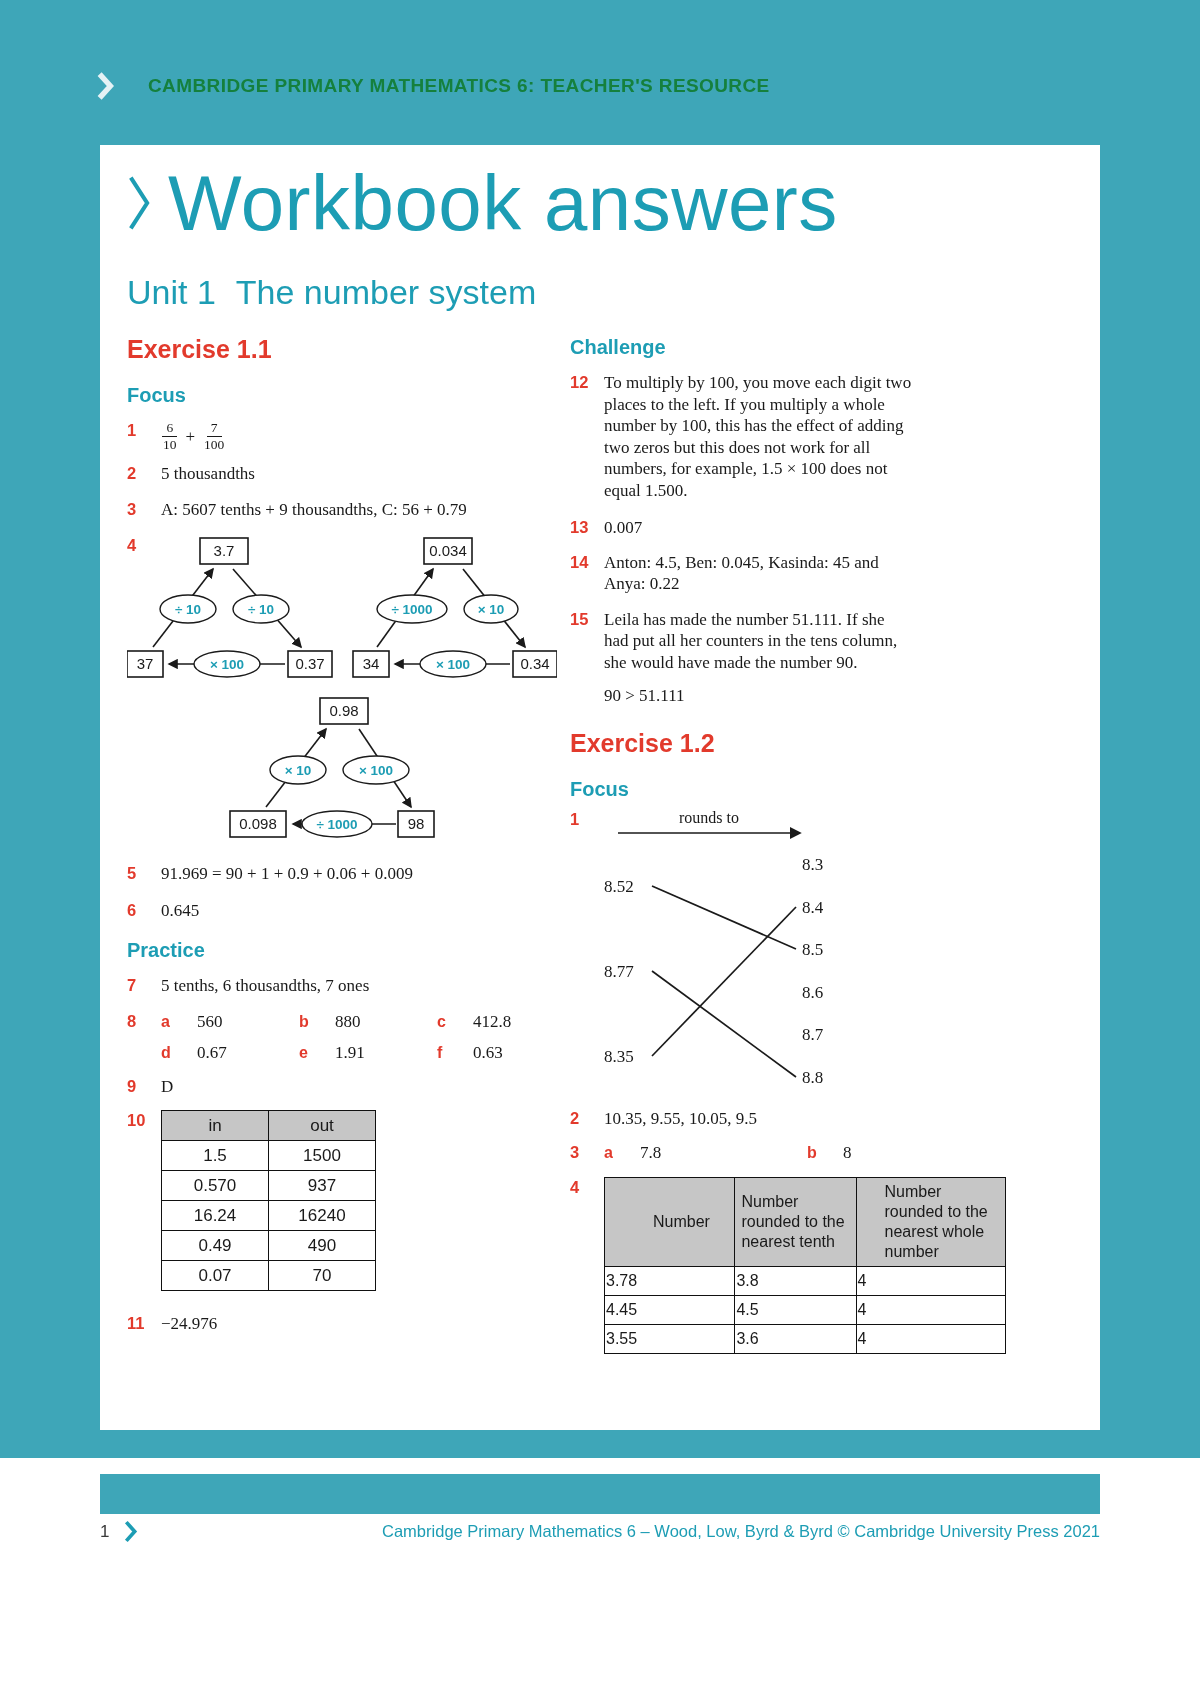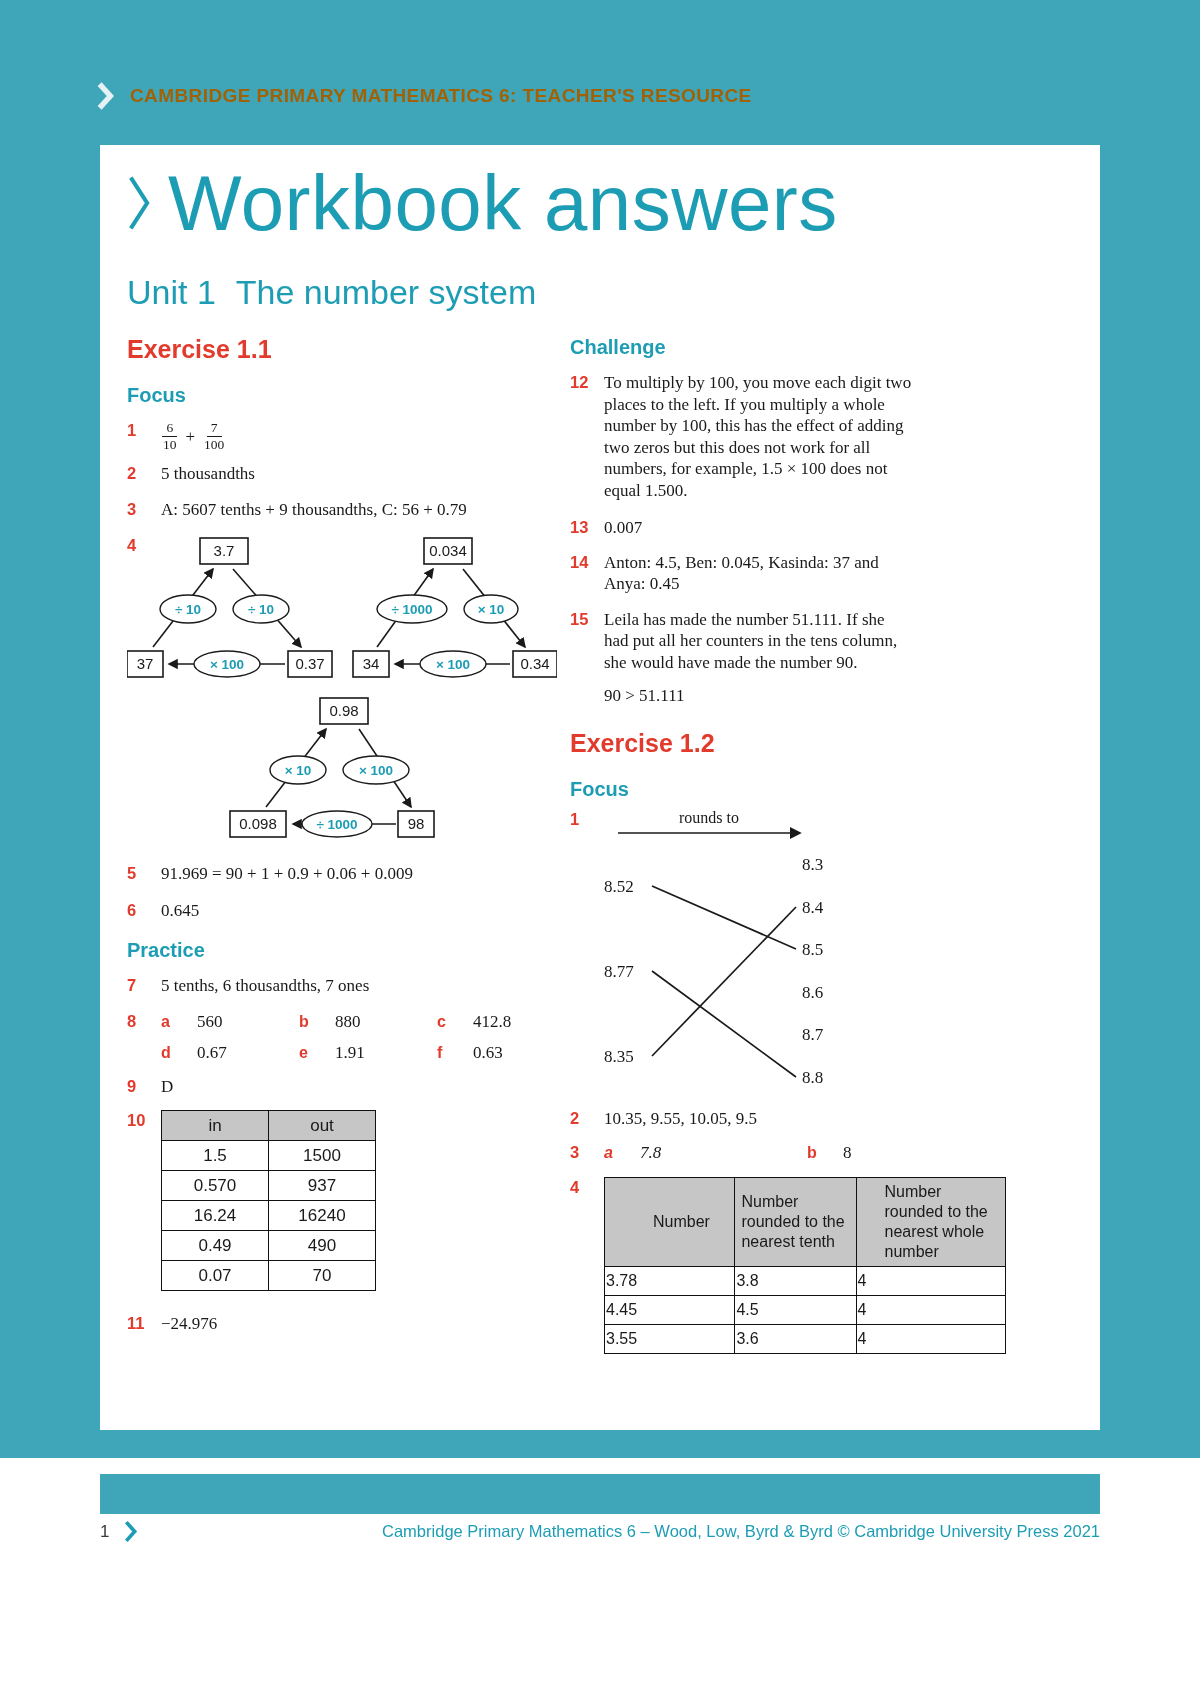--- a/index.html
+++ b/index.html
@@ -1,20 +1,20 @@
 <!DOCTYPE html>
 <html style="--teal: #3EA6B8; --teal_text: #1D9DB4; --red: #E23A2C; --table_header_bg: #C6C6C6; --ink: #1A1A1A;"><head>
 <meta charset="utf-8">
 <style>
   html,body{margin:0;padding:0;background:#fff;}
   .canvas{position:relative;width:1200px;height:1696px;background:#fff;overflow:hidden;
           font-family:"Liberation Sans",sans-serif;color:#1a1a1a;}
   .teal-bg{position:absolute;left:0;top:0;width:1200px;height:1458px;background:var(--teal,#3EA6B8);}
   
-  .topbar{position:absolute;left:96px;top:82px;display:flex;align-items:center;gap:16px;color:#a16207;}
+  .topbar{position:absolute;left:96px;top:72px;display:flex;align-items:center;gap:34px;color:#15803d;}
   .topbar .res-title{font-weight:bold;font-size:19px;letter-spacing:.4px;}
   
   .card{position:absolute;left:100px;top:145px;width:1000px;height:1285px;background:#fff;}
   .main-title{position:absolute;left:26px;top:18px;margin:0;display:flex;align-items:center;gap:16px;
               color:var(--teal_text,#1D9DB4);font-size:78px;font-weight:400;letter-spacing:.5px;line-height:80px;}
   .unit-title{position:absolute;left:27px;top:128px;margin:0;color:var(--teal_text,#1D9DB4);
               font-size:34px;font-weight:400;}
   .unit-title .gap{display:inline-block;width:20px;}
   .col{position:absolute;top:190px;}
   .col-left{left:27px;width:436px;}
@@ -35,21 +35,21 @@
   .frac{display:inline-flex;flex-direction:column;align-items:center;vertical-align:middle;
         font-size:13.5px;line-height:1.2;}
   .frac .fn{padding:0 4px;border-bottom:1.4px solid #1a1a1a;}
   .frac .fd{padding:0 2px;}
   .frac-op{margin:0 7px;vertical-align:middle;}
   
   .letters-grid{display:grid;grid-template-columns:138px 138px 1fr;row-gap:10px;}
   .pair .letter{display:inline-block;width:36px;font-family:"Liberation Sans",sans-serif;
                 font-weight:bold;font-size:16px;color:var(--red,#E23A2C);}
   .pair-row{display:flex;}
-  .pair-row .pair:first-child{width:203px;font-style:italic;}
+  .pair-row .pair:first-child{width:203px;}
   
   .item-diagram{position:relative;display:block;margin-bottom:14px;}
   .item-diagram .qnum{position:absolute;left:0;top:2px;}
   .dg{display:block;}
   .dg line{stroke:#1a1a1a;stroke-width:1.6;}
   .dg rect{fill:#fff;stroke:#1a1a1a;stroke-width:1.6;}
   .dg ellipse{fill:#fff;stroke:#1a1a1a;stroke-width:1.4;}
   .dg text{font-family:"Liberation Sans",sans-serif;}
   .dg .box-label{font-size:15px;fill:#1a1a1a;text-anchor:middle;}
   .dg .op-label{font-size:13.5px;font-weight:bold;fill:var(--teal_text,#1D9DB4);text-anchor:middle;}
@@ -277,21 +277,21 @@
         <div class="content wrap-narrow">To multiply by 100, you move each digit two places to the left. If you multiply a whole number by 100, this has the effect of adding two zeros but this does not work for all numbers, for example, 1.5 × 100 does not equal 1.500.</div>
       </div>
 
       <div class="item mb13">
         <span class="qnum">13</span>
         <div class="content">0.007</div>
       </div>
 
       <div class="item">
         <span class="qnum">14</span>
-        <div class="content wrap-narrow">Anton: 4.5, Ben: 0.045, Kasinda: 37 and Anya: 0.45</div>
+        <div class="content wrap-narrow">Anton: 4.5, Ben: 0.045, Kasinda: 45 and Anya: 0.22</div>
       </div>
 
       <div class="item mb22">
         <span class="qnum">15</span>
         <div class="content wrap-narrow">
           <div style="margin-bottom:12px;">Leila has made the number 51.111. If she had put all her counters in the tens column, she would have made the number 90.</div>
           <div>90 &gt; 51.111</div>
         </div>
       </div>
 

